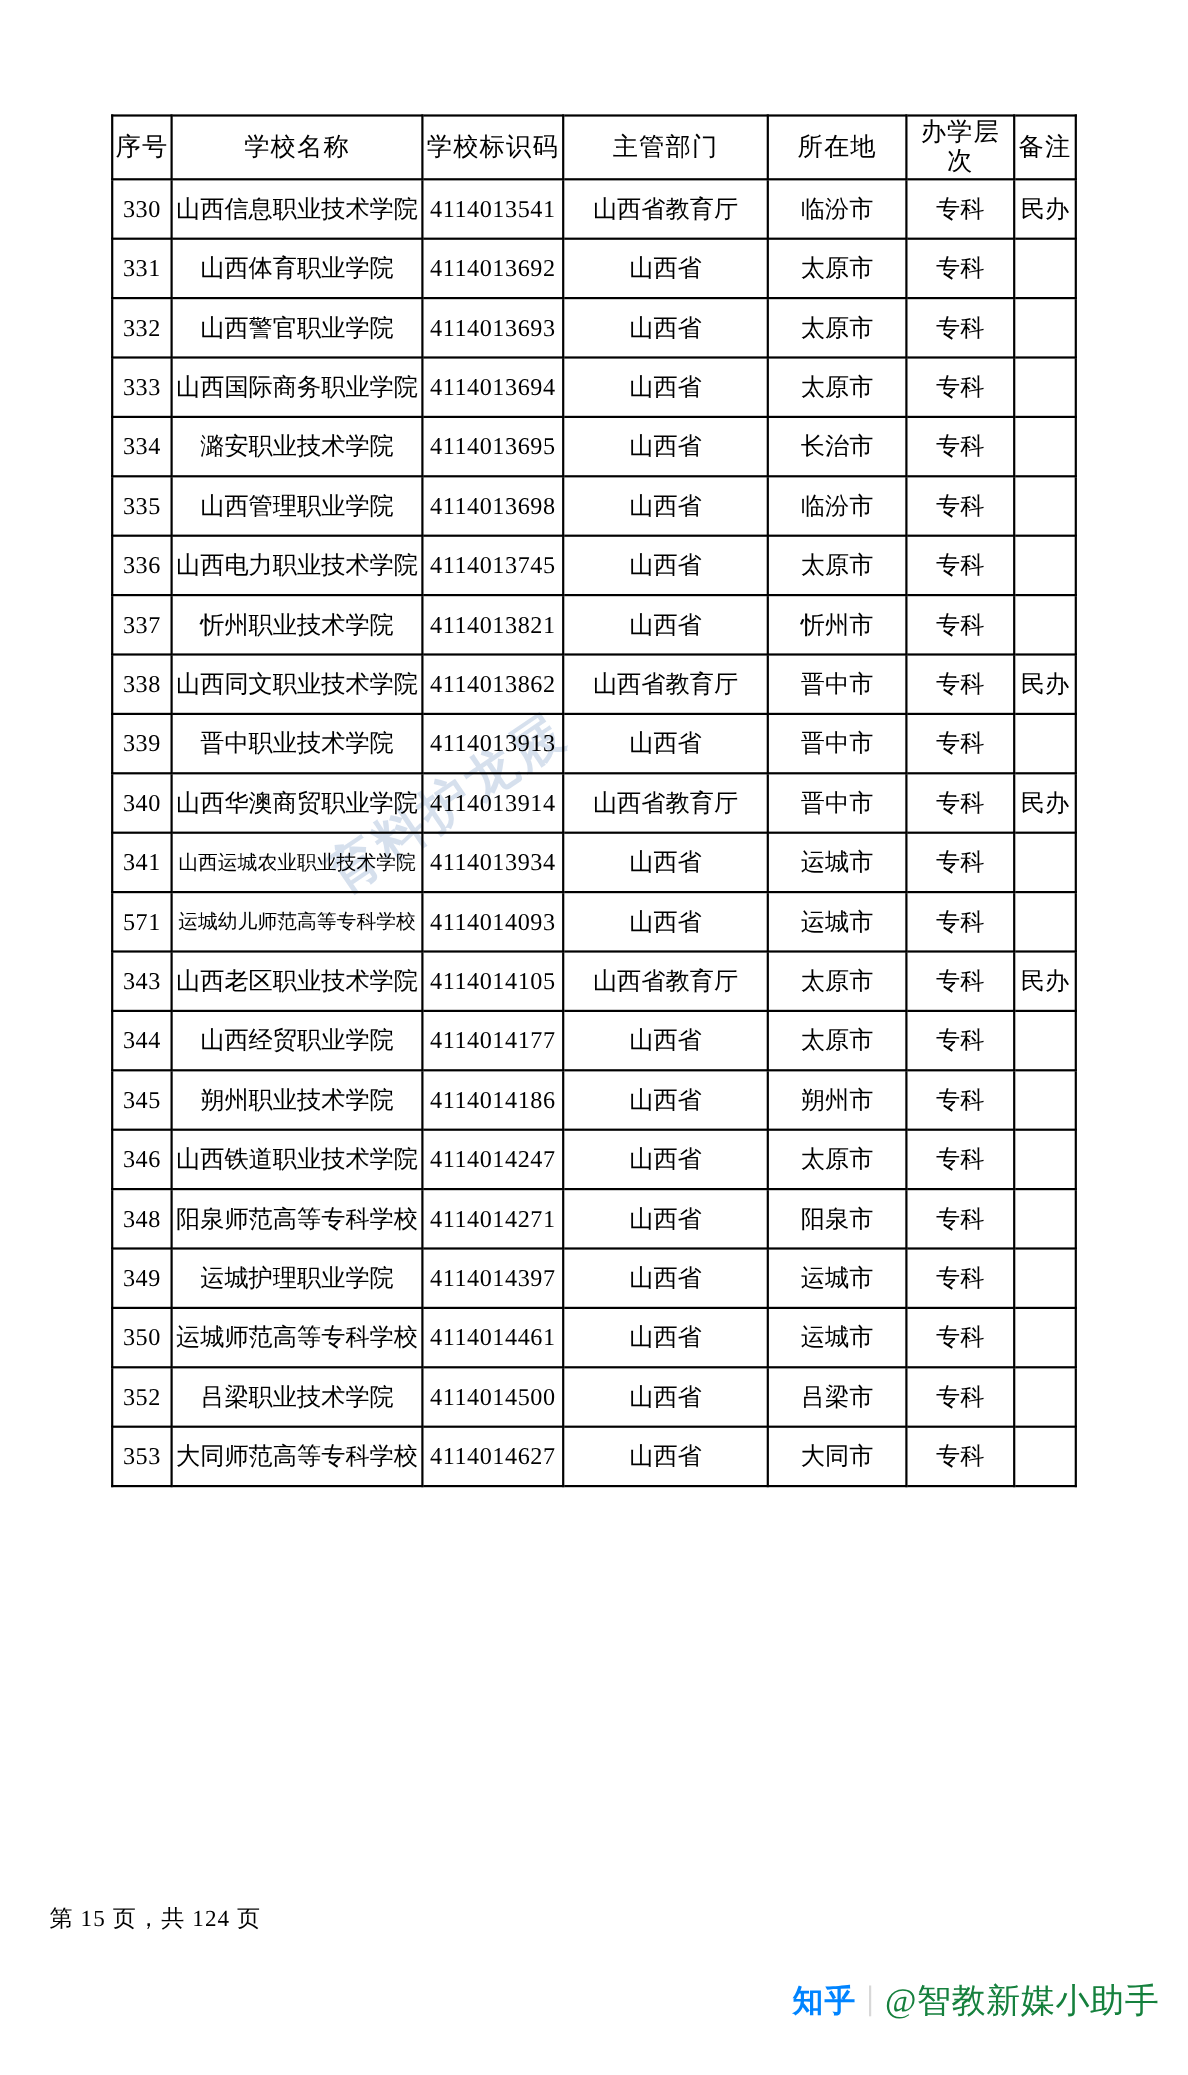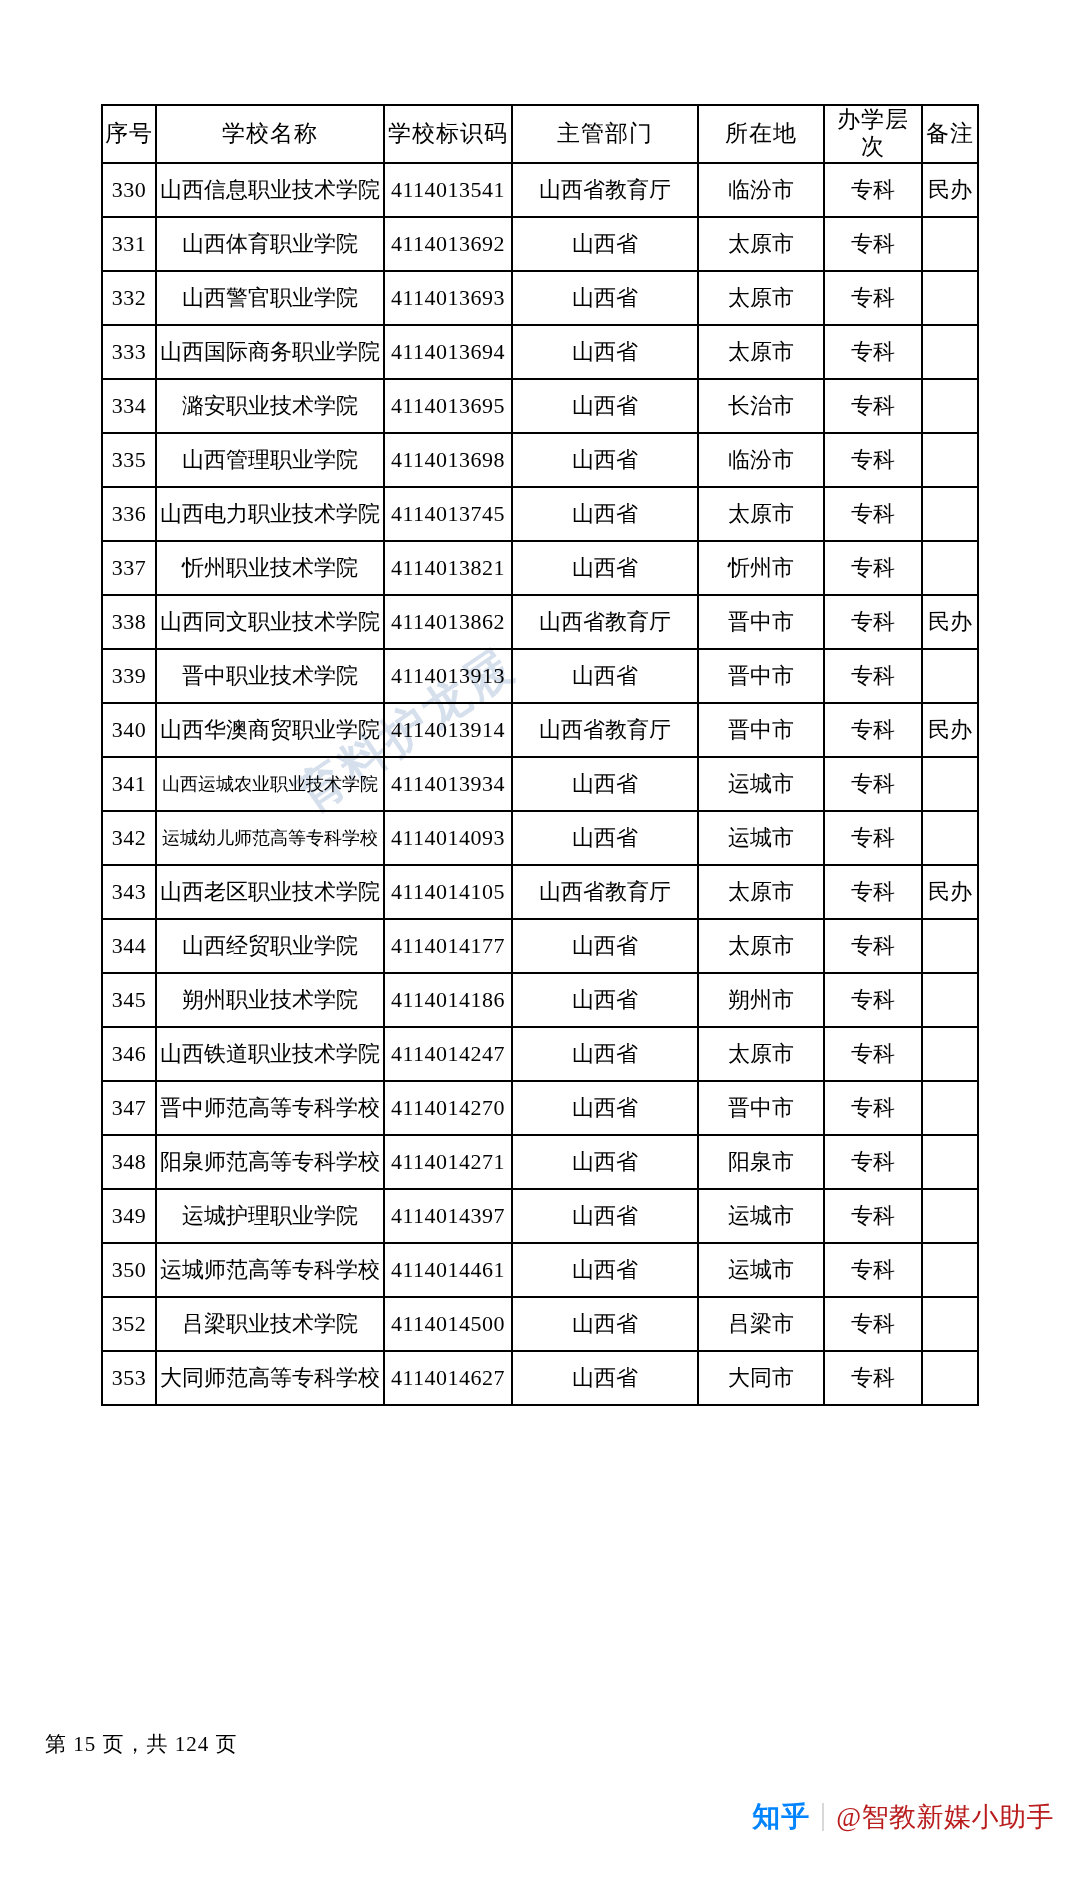--- a/index.html
+++ b/index.html
@@ -105,22 +105,22 @@
     color: #0084ff;
     font-weight: bold;
     letter-spacing: 1px;
   }
   .zhihu-divider {
     width: 2px;
     height: 28px;
     background: #d8d8d8;
   }
   .zhihu-author {
-    font-size: 27px;
-    color: #b91c1c;
+    font-size: 31px;
+    color: #15803d;
     letter-spacing: 0.5px;
     font-family: "Liberation Serif", serif;
   }
 </style>
 </head>
 <body>
 
 <div class="page">
 
   <div class="watermark">育料护龙屐</div>
@@ -250,21 +250,21 @@
         <tr>
           <td class="idx">341</td>
           <td class="name two-line">山西运城农业职业技术学院</td>
           <td class="code">4114013934</td>
           <td>山西省</td>
           <td>运城市</td>
           <td>专科</td>
           <td></td>
         </tr>
         <tr>
-          <td class="idx">342</td>
+          <td class="idx">571</td>
           <td class="name two-line">运城幼儿师范高等专科学校</td>
           <td class="code">4114014093</td>
           <td>山西省</td>
           <td>运城市</td>
           <td>专科</td>
           <td></td>
         </tr>
         <tr>
           <td class="idx">343</td>
           <td class="name">山西老区职业技术学院</td>
@@ -291,29 +291,20 @@
           <td>朔州市</td>
           <td>专科</td>
           <td></td>
         </tr>
         <tr>
           <td class="idx">346</td>
           <td class="name">山西铁道职业技术学院</td>
           <td class="code">4114014247</td>
           <td>山西省</td>
           <td>太原市</td>
-          <td>专科</td>
-          <td></td>
-        </tr>
-        <tr>
-          <td class="idx">347</td>
-          <td class="name">晋中师范高等专科学校</td>
-          <td class="code">4114014270</td>
-          <td>山西省</td>
-          <td>晋中市</td>
           <td>专科</td>
           <td></td>
         </tr>
         <tr>
           <td class="idx">348</td>
           <td class="name">阳泉师范高等专科学校</td>
           <td class="code">4114014271</td>
           <td>山西省</td>
           <td>阳泉市</td>
           <td>专科</td>

